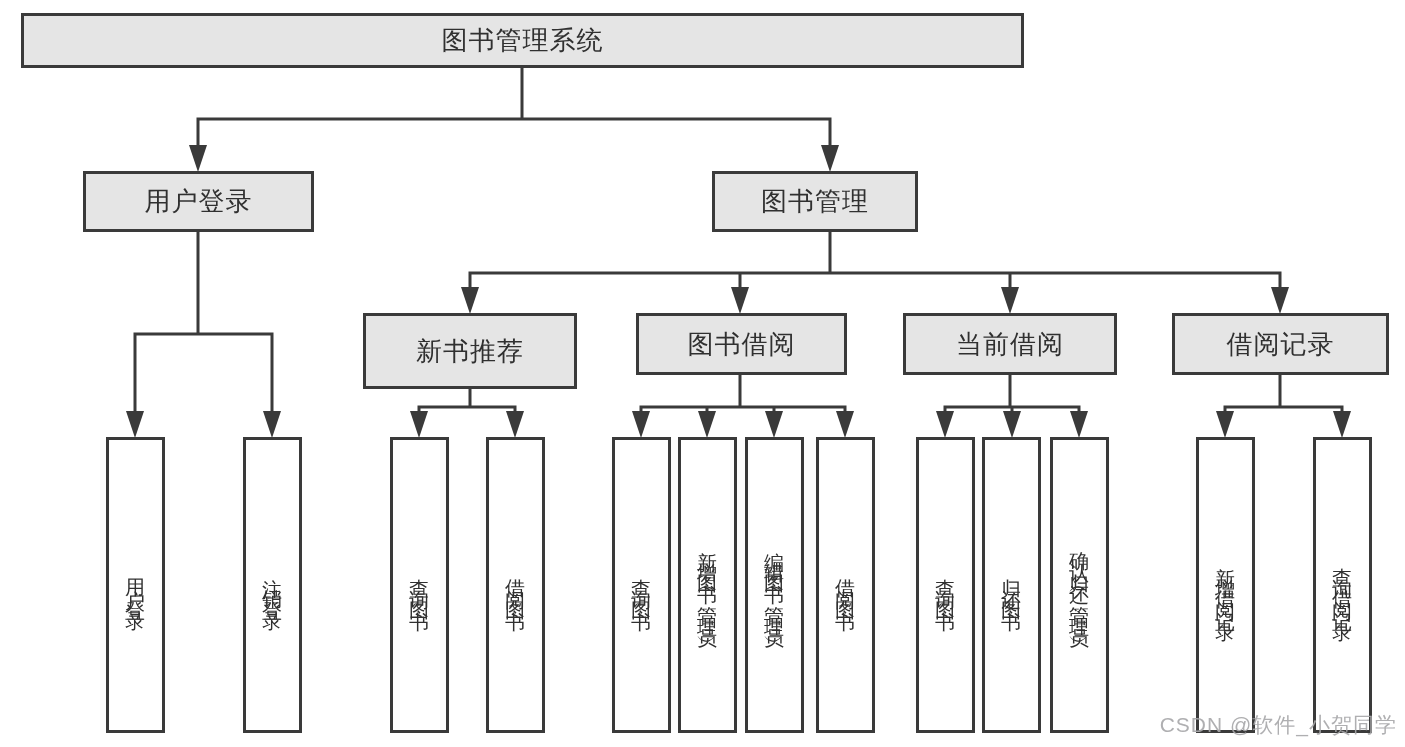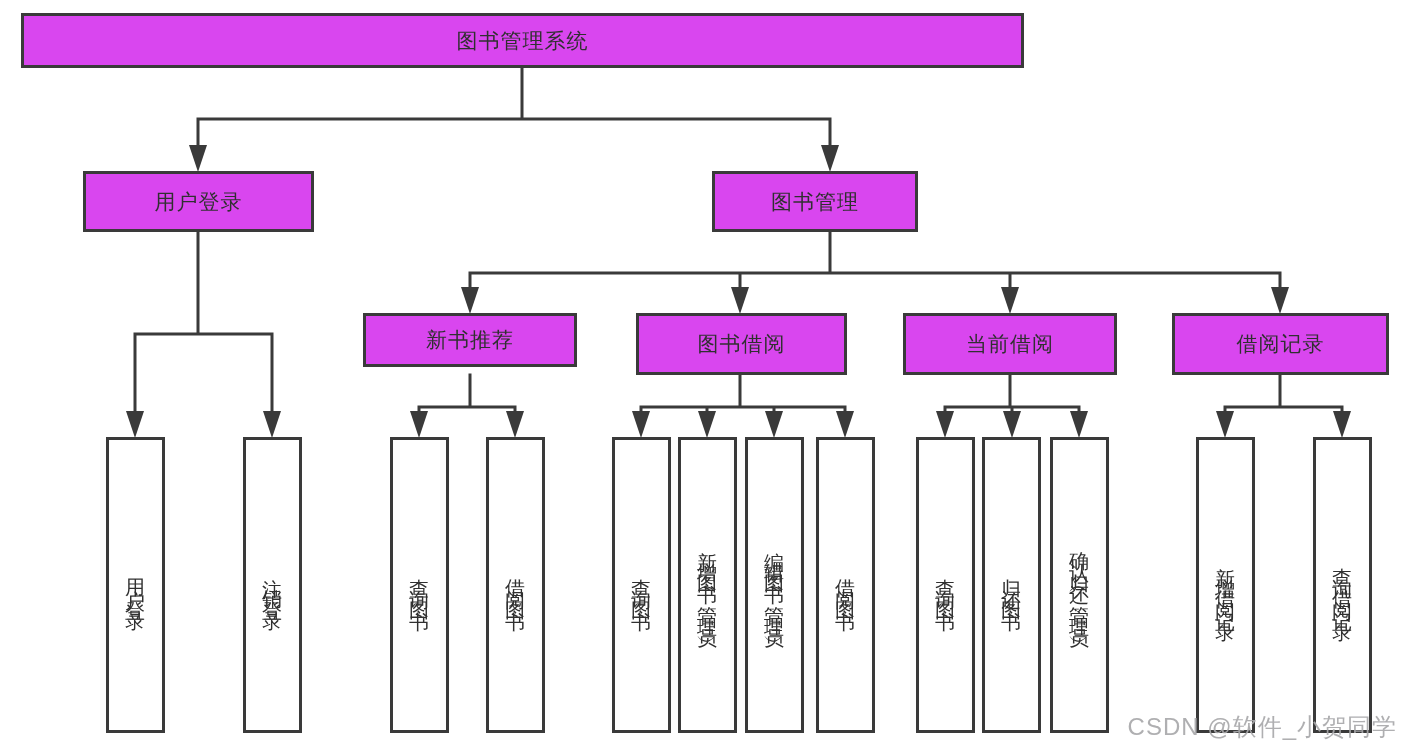--- a/index.html
+++ b/index.html
@@ -20,25 +20,25 @@
     stroke: #3a3a3a;
     stroke-width: 3;
     fill: none;
     stroke-linecap: square;
   }
   #connectors polygon { fill: #3a3a3a; stroke: none; }
   .hbox {
     position: absolute;
     box-sizing: border-box;
     border: 3px solid #3a3a3a;
-    background: #d946ef;
+    background: #e5e5e5;
     display: flex;
     align-items: center;
     justify-content: center;
-    font-size: 21px;
+    font-size: 26px;
     color: #303030;
     letter-spacing: 1px;
     z-index: 2;
   }
   .leaf {
     position: absolute;
     top: 437px;
     height: 296px;
     width: 59px;
     box-sizing: border-box;
@@ -55,21 +55,21 @@
     font-size: 20px;
     line-height: 1;
     letter-spacing: 11px;
     color: #303030;
     white-space: nowrap;
   }
   .watermark {
     position: absolute;
     right: 8px;
     top: 711px;
-    font-size: 24px;
+    font-size: 21px;
     color: rgba(168, 168, 170, 0.92);
     letter-spacing: 1px;
     z-index: 3;
   }
 </style>
 </head>
 <body>
 
 <div id="stage">
 
@@ -120,21 +120,21 @@
     <span>图书管理系统</span>
   </div>
 
   <div class="hbox" style="left:83px; top:171px; width:231px; height:61px;">
     <span>用户登录</span>
   </div>
   <div class="hbox" style="left:712px; top:171px; width:206px; height:61px;">
     <span>图书管理</span>
   </div>
 
-  <div class="hbox" style="left:363px; top:313px; width:214px; height:54px;">
+  <div class="hbox" style="left:363px; top:313px; width:214px; height:76px;">
     <span>新书推荐</span>
   </div>
   <div class="hbox" style="left:903px; top:313px; width:214px; height:62px;">
     <span>当前借阅</span>
   </div>
   <div class="hbox" style="left:636px; top:313px; width:211px; height:62px;">
     <span>图书借阅</span>
   </div>
   <div class="hbox" style="left:1172px; top:313px; width:217px; height:62px;">
     <span>借阅记录</span>

